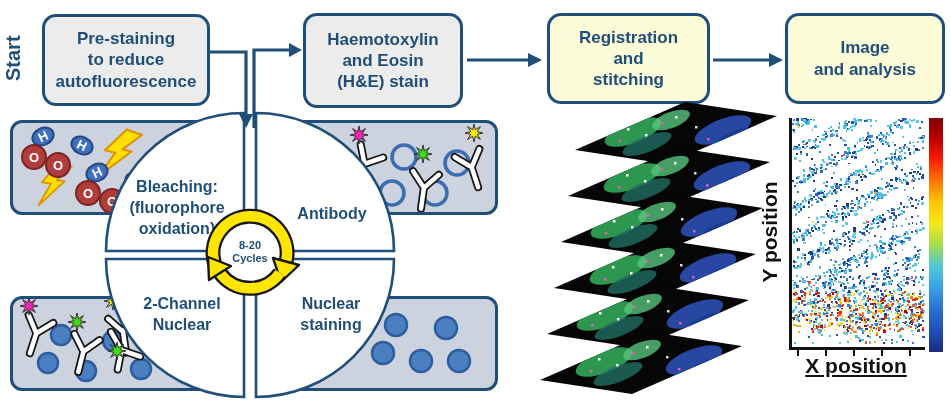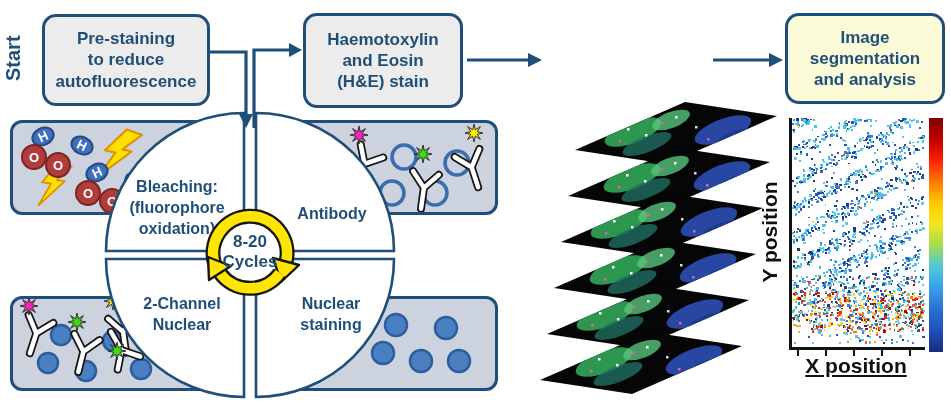--- a/index.html
+++ b/index.html
@@ -23,21 +23,21 @@
   
   .molecule{position:absolute;width:90px;height:60px;}
   .atom{position:absolute;display:flex;align-items:center;justify-content:center;
     color:#fff;font-weight:bold;font-size:13px;}
   .atom-h{width:24px;height:19px;border-radius:50%;background:var(--hydrogen-blue);border:2px solid #27497f;}
   .atom-o{width:26px;height:26px;border-radius:50%;background:var(--oxygen-red);border:2px solid #7c2525;}
   
   .quad-label{position:absolute;color:var(--navy);font-weight:bold;font-size:16px;
     line-height:21px;text-align:center;}
   .cycle-center{position:absolute;left:250px;top:252px;transform:translate(-50%,-50%);
-    color:var(--navy);font-weight:bold;font-size:17px;line-height:1.15;text-align:center;z-index:6;}
+    color:var(--navy);font-weight:bold;font-size:11px;line-height:1.15;text-align:center;z-index:6;}
   
   .conn{fill:none;stroke:var(--navy);stroke-width:3.2;}
   .connhead{fill:var(--navy);}
   .quad{fill:#ffffff;stroke:var(--navy);stroke-width:2.6;}
   .open-cell{fill:none;stroke:#3a6cb0;stroke-width:3.5;}
   .cell{fill:var(--cell-blue);stroke:var(--cell-blue-dark);stroke-width:2.5;}
   .bolt{fill:var(--bolt-yellow);stroke:var(--bolt-outline);stroke-width:1.5;stroke-linejoin:round;}
   .cyc-outline{fill:none;stroke:#161616;stroke-width:15;}
   .cyc-yellow{fill:none;stroke:var(--cycle-yellow);stroke-width:10.5;}
   .cyc-head{fill:var(--cycle-yellow);stroke:#161616;stroke-width:2.4;stroke-linejoin:round;}
@@ -167,23 +167,27 @@
   <div class="flow-box grey" style="left:42px;top:14px;width:168px;height:92px;">
     <div>Pre-staining</div>
     <div>to reduce</div>
     <div>autofluorescence</div>
   </div>
   <div class="flow-box grey" style="left:303px;top:13px;width:160px;height:95px;">
     <div>Haemotoxylin</div>
     <div>and Eosin</div>
     <div>(H&amp;E) stain</div>
   </div>
+  <div class="flow-box yellow" style="left:547px;top:13px;width:163px;height:91px;">
+    <div>Registration</div>
+    <div>and</div>
+    <div>stitching</div>
+  </div>
   <div class="flow-box yellow" style="left:785px;top:13px;width:160px;height:91px;">
     <div>Image</div>
-    <div>segmentation</div>
     <div>and analysis</div>
   </div>
 
   <div class="start-label">Start</div>
 
   <svg class="abs" style="left:0;top:0;pointer-events:none;" width="951" height="403">
     <path class="conn" d="M210 52 H246 V115"></path>
     <polygon class="connhead" points="239,114 253,114 246,128"></polygon>
     <path class="conn" d="M254 128 V50 H289"></path>
     <polygon class="connhead" points="289,43 289,57 302,50"></polygon>

